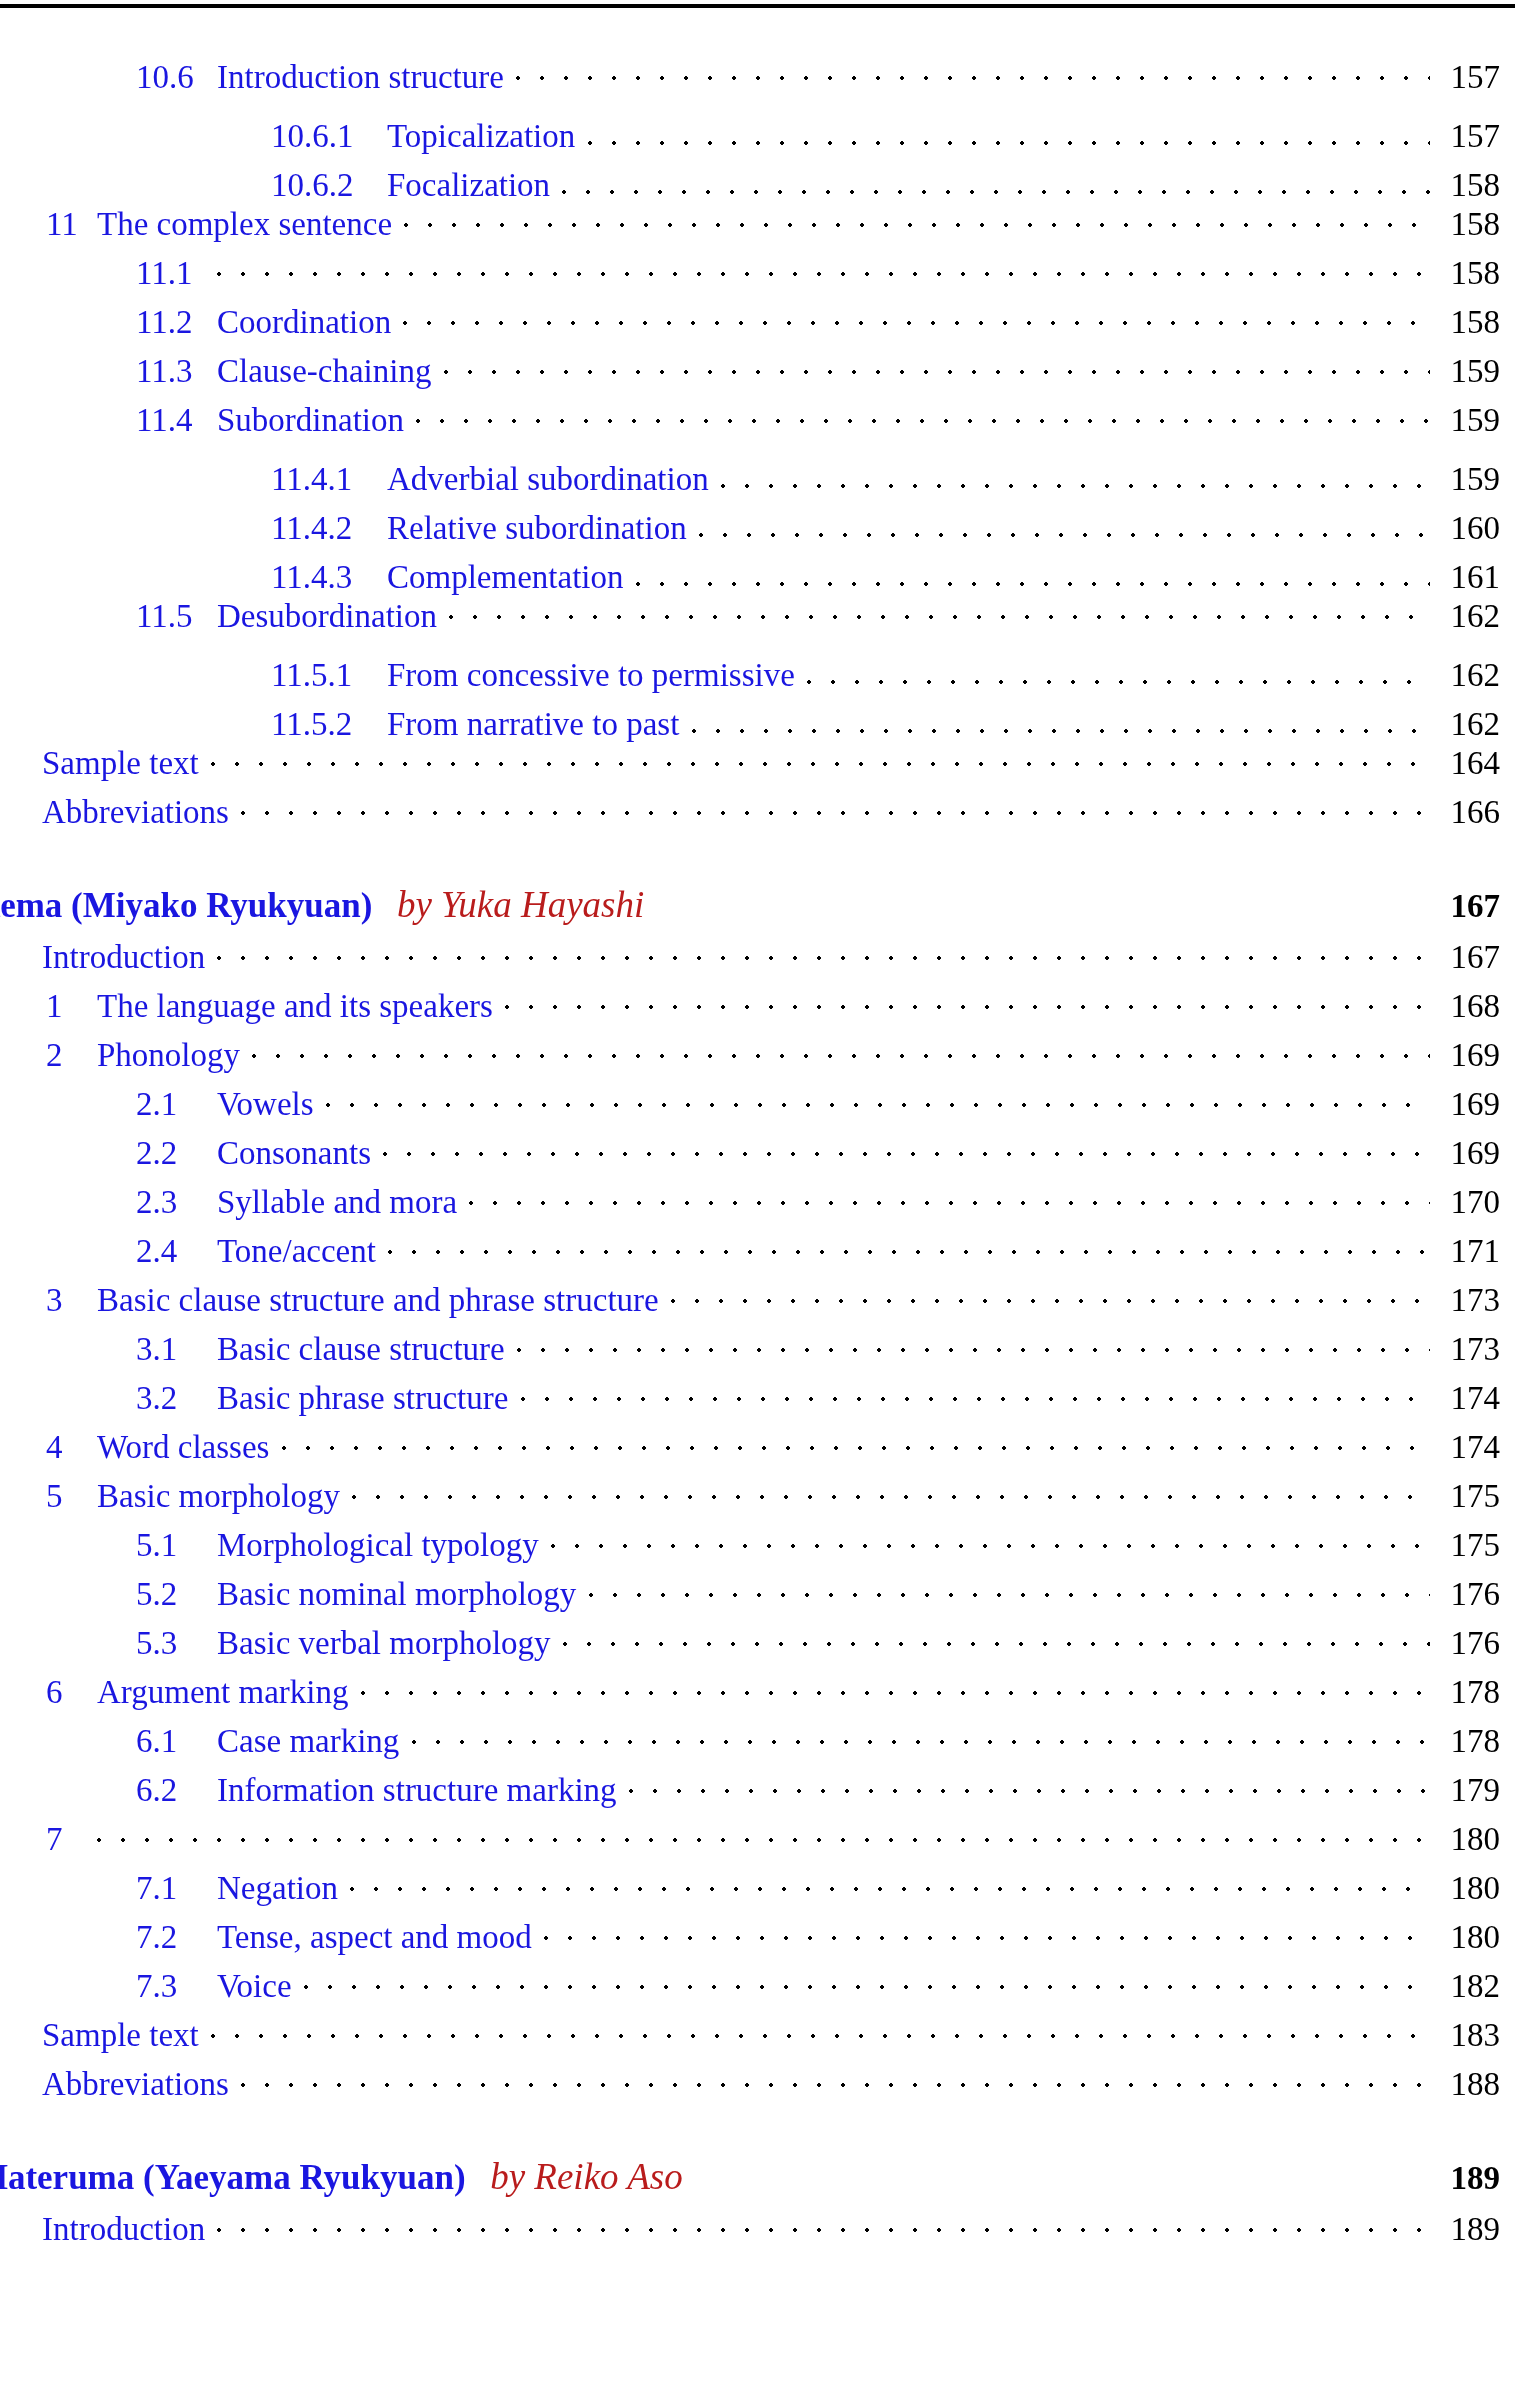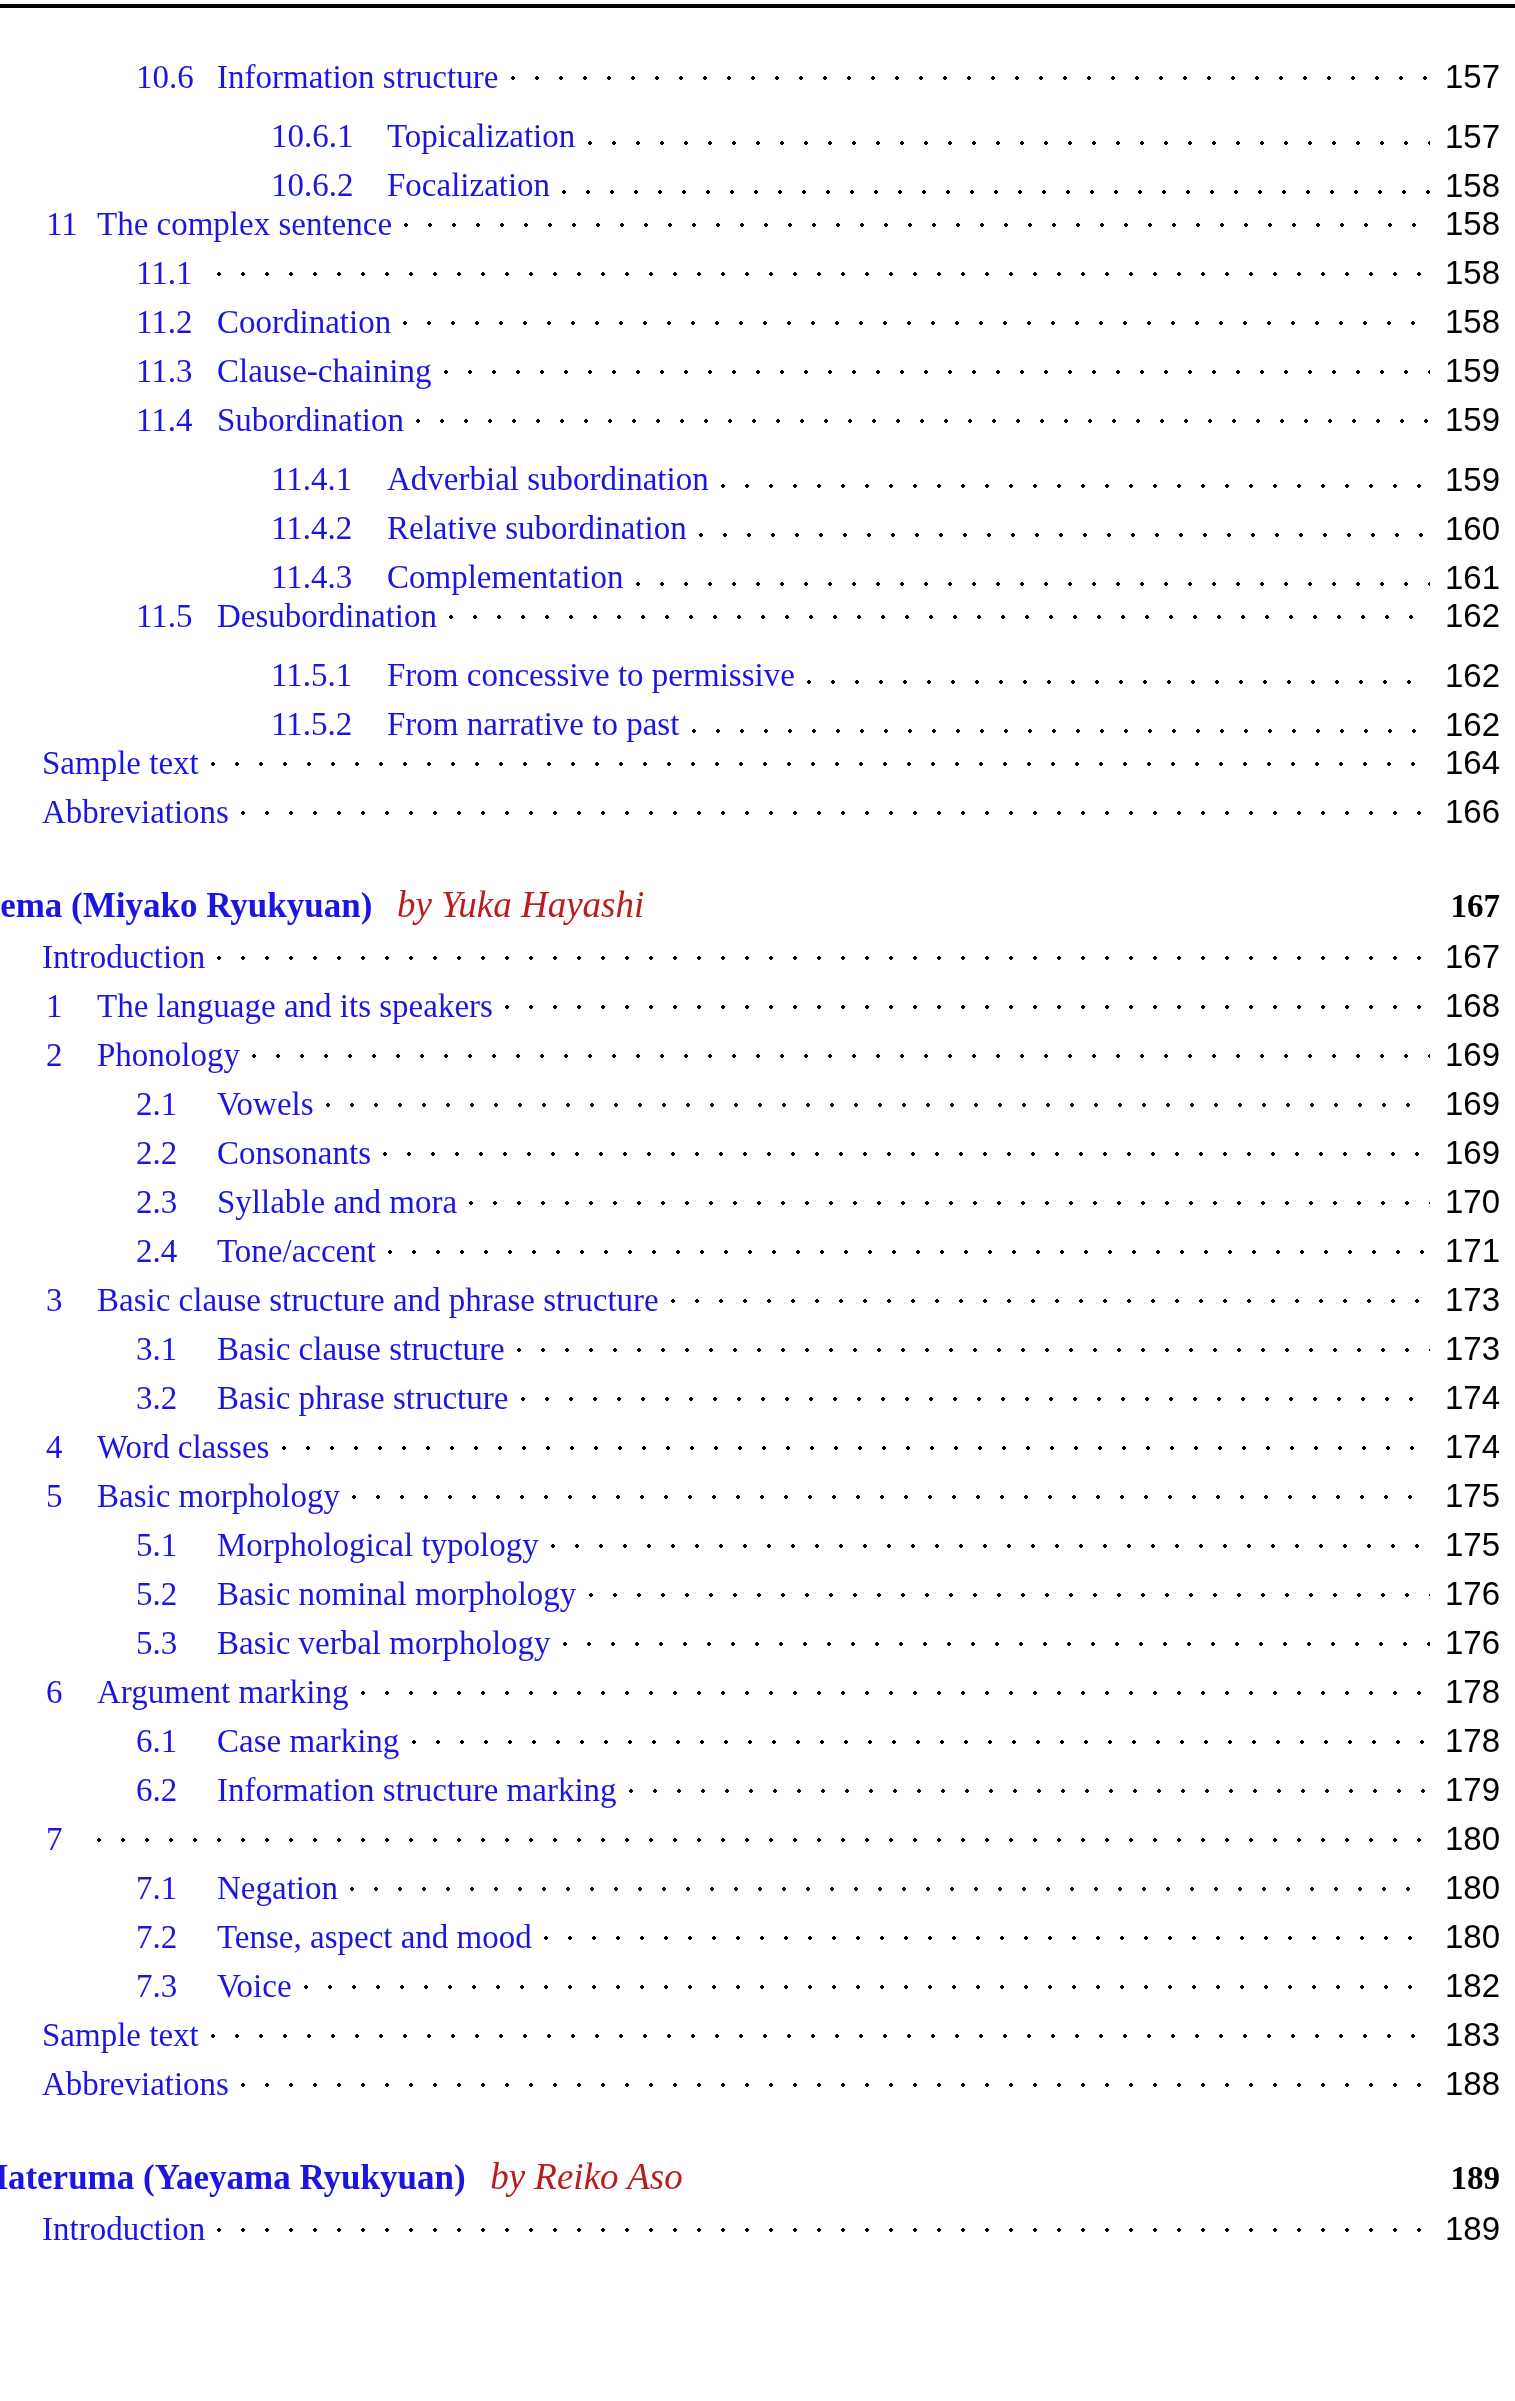--- a/index.html
+++ b/index.html
@@ -84,21 +84,21 @@
     background-size: 24px 4.4px;
     background-repeat: repeat-x;
   }
 
   .page {
     color: #000000;
     font-size: 33px;
     line-height: 1;
     flex: 0 0 65px;
     text-align: right;
-    font-family: Liberation Sans, sans-serif;
+    font-family: Liberation Serif, serif;
   }
 
   
   
   .lvl1 { padding-left: 46px; }
   .lvl1 .num   { width: 51px; }
   
   .lvl2 { padding-left: 136px; }
   .lvl2 .num   { width: 81px; }
   
@@ -154,21 +154,21 @@
 </head>
 <body>
 
 <div id="page">
 
   <div class="top-rule"></div>
 
   <div class="toc" id="toc-list">
       <div class="row lvl2">
         <span class="num">10.6</span>
-        <span class="title">Information structure</span>
+        <span class="title">Introduction structure</span>
         <span class="leader"></span>
         <span class="page">157</span>
       </div>
       <div class="row lvl3">
         <span class="num">10.6.1</span>
         <span class="title">Topicalization</span>
         <span class="leader"></span>
         <span class="page">157</span>
       </div>
       <div class="row lvl3">

